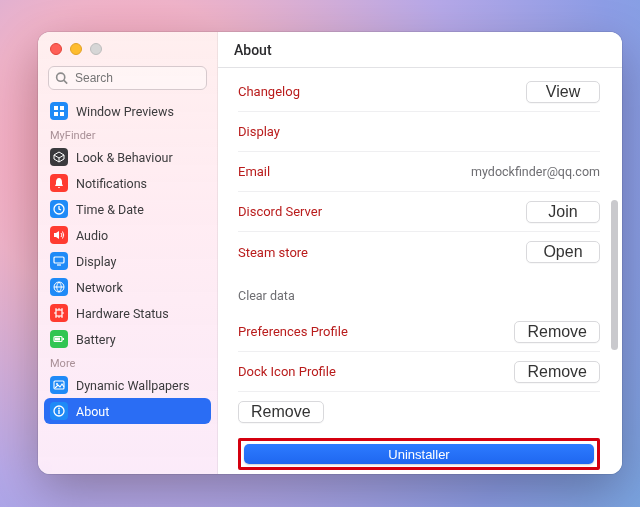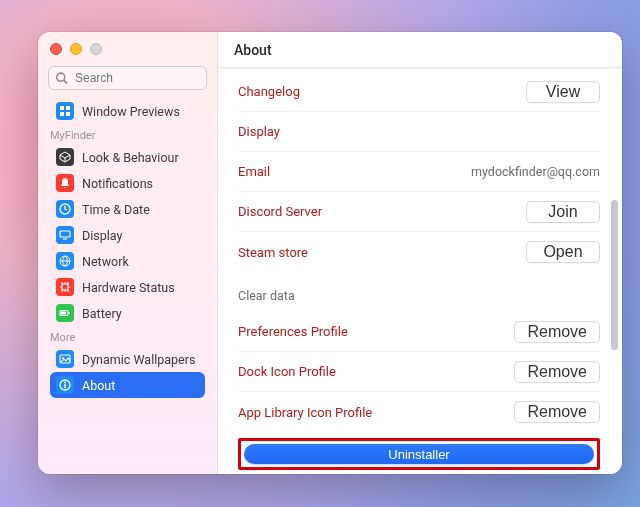--- a/index.html
+++ b/index.html
@@ -66,21 +66,21 @@
   }
   .search .icon{
     position:absolute;left:7px;top:50%;transform:translateY(-50%);
     color:#8c8c8c;pointer-events:none;
   }
 
   .section-label{
     font-size:11px;color:#a99097;padding:5px 12px 2px;
   }
 
-  .items{padding:0 12px;}
+  .items{padding:0 6px;}
   .item{
     display:flex;align-items:center;gap:8px;
     height:26px;border-radius:6px;padding:0 6px;
     cursor:default;
   }
   .item.active{
     background:#2a6df4;color:#fff;
   }
   .item .label{font-size:12.5px;white-space:nowrap;}
   .item.active .label{color:#fff;}
@@ -129,21 +129,21 @@
     margin-top:6px;
   }
 
   .uninstall-wrap{
     margin-top:6px;
     border:3px solid #d4000f;
     padding:3px;
     border-radius:2px;
   }
   .uninstall{
-    width:100%;height:20px;border:none;border-radius:12px;
+    width:100%;height:20px;border:none;border-radius:5px;
     background:linear-gradient(180deg,#2d7bff,#1f67f0);
     color:#fff;font-size:13px;
     box-shadow:0 1px 2px rgba(0,0,0,.2);
     cursor:default;
   }
 
   
   .scroll-track{
     position:absolute;right:2px;top:38px;bottom:4px;width:12px;
   }
@@ -210,20 +210,29 @@
         <div class="item">
           <span class="app-icon" style="background: rgb(31, 138, 247);">
             <svg width="12" height="12" viewBox="0 0 12 12">
               <circle cx="6" cy="6" r="5" fill="none" stroke="#fff" stroke-width="1.3"></circle>
               <path d="M6 3 V6 L8 7" stroke="#fff" stroke-width="1.3" fill="none"></path>
             </svg>
           </span>
           <span class="label">Time &amp; Date</span>
         </div>
         <div class="item">
+          <span class="app-icon" style="background: rgb(255, 59, 48);">
+            <svg width="12" height="12" viewBox="0 0 12 12">
+              <path d="M1 4 H3 L6 2 V10 L3 8 H1 Z" fill="#fff"></path>
+              <path d="M8 4 Q10 6 8 8 M9.5 2.5 Q12 6 9.5 9.5" stroke="#fff" fill="none" stroke-width="1"></path>
+            </svg>
+          </span>
+          <span class="label">Audio</span>
+        </div>
+        <div class="item">
           <span class="app-icon" style="background: rgb(31, 138, 247);">
             <svg width="12" height="12" viewBox="0 0 12 12">
               <rect x="1" y="2" width="10" height="6" rx="1" fill="none" stroke="#fff" stroke-width="1.2"></rect>
               <line x1="4" y1="10" x2="8" y2="10" stroke="#fff" stroke-width="1.2"></line>
             </svg>
           </span>
           <span class="label">Display</span>
         </div>
         <div class="item">
           <span class="app-icon" style="background: rgb(31, 138, 247);">
@@ -308,21 +317,20 @@
       <div id="rows2">
           <div class="row">
             <span class="key">Preferences Profile</span>
             <button class="btn">Remove</button>
           </div>
           <div class="row">
             <span class="key">Dock Icon Profile</span>
             <button class="btn">Remove</button>
           </div>
           <div class="row">
-            <span class="key">App Library Icon Profile</span>
             <button class="btn">Remove</button>
           </div>
         </div>
 
       <div class="uninstall-wrap">
         <button class="uninstall">Uninstaller</button>
       </div>
     </div>
 
     <div class="scroll-track">

